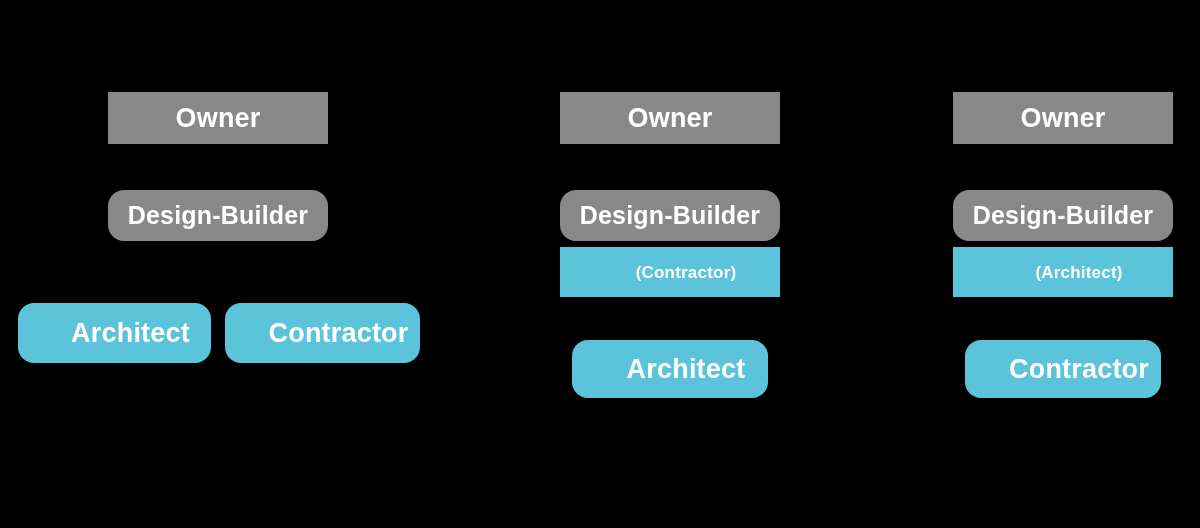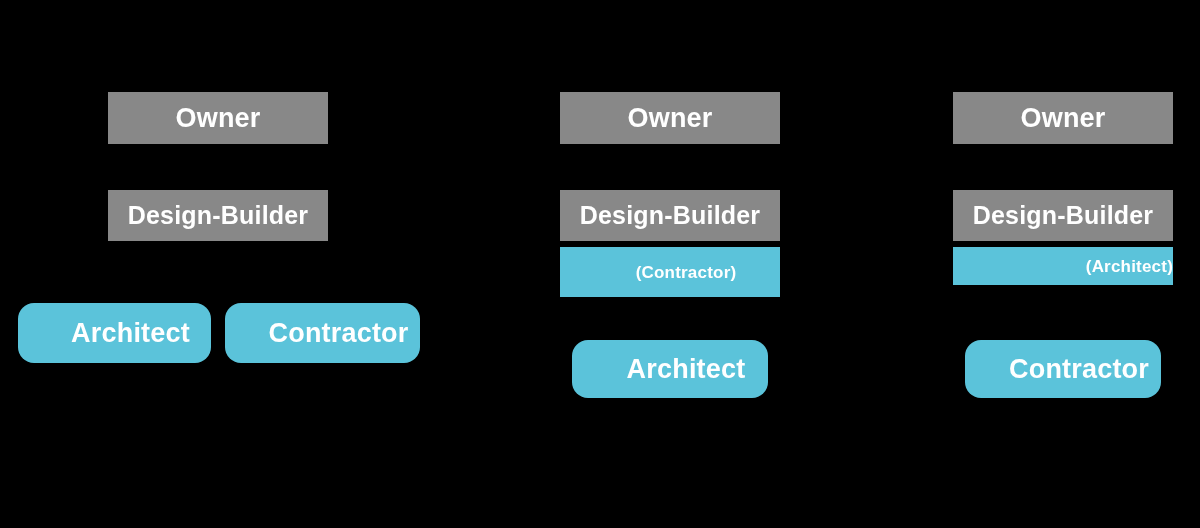--- a/index.html
+++ b/index.html
@@ -39,39 +39,39 @@
     user-select: none;
   }
 
   .node.gray  { background: #888888; }
   .node.blue  { background: #5bc3da; padding-left: 32px; }
 
   .node.pill  { border-radius: 16px; }
 
   
   .fs-lg   { font-size: 27px; }
-  .fs-md   { font-size: 25px; }
+  .fs-md   { font-size: 25px; border-radius: 16px; }
   .fs-sm   { font-size: 17px; }
 
   
   #c1-owner          { left: 108px; top: 92px;  width: 220px; height: 52px; }
   #c1-design-builder { left: 108px; top: 190px; width: 220px; height: 51px; }
   #c1-architect      { left: 18px;  top: 303px; width: 193px; height: 60px; }
   #c1-contractor     { left: 225px; top: 303px; width: 195px; height: 60px; }
 
   
   #c2-owner          { left: 560px; top: 92px;  width: 220px; height: 52px; }
   #c2-design-builder { left: 560px; top: 190px; width: 220px; height: 51px; }
   #c2-sub            { left: 560px; top: 247px; width: 220px; height: 50px; }
   #c2-architect      { left: 572px; top: 340px; width: 196px; height: 58px; }
 
   
   #c3-owner          { left: 953px; top: 92px;  width: 220px; height: 52px; }
   #c3-design-builder { left: 953px; top: 190px; width: 220px; height: 51px; }
-  #c3-sub            { left: 953px; top: 247px; width: 220px; height: 38px; justify-content: flex-end; }
+  #c3-sub            { left: 953px; top: 247px; width: 220px; height: 50px; }
   #c3-contractor     { left: 965px; top: 340px; width: 196px; height: 58px; }
 </style>
 </head>
 <body>
 
 <div class="canvas">
 
   <div class="column">
     <div class="node gray fs-lg" id="c1-owner">
       <span>Owner</span>

